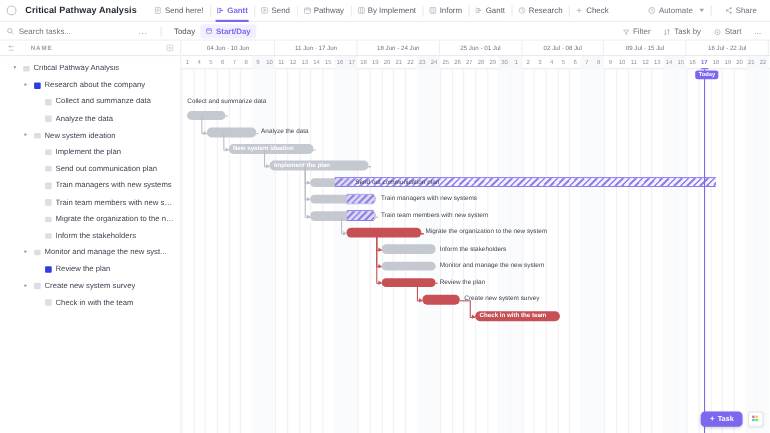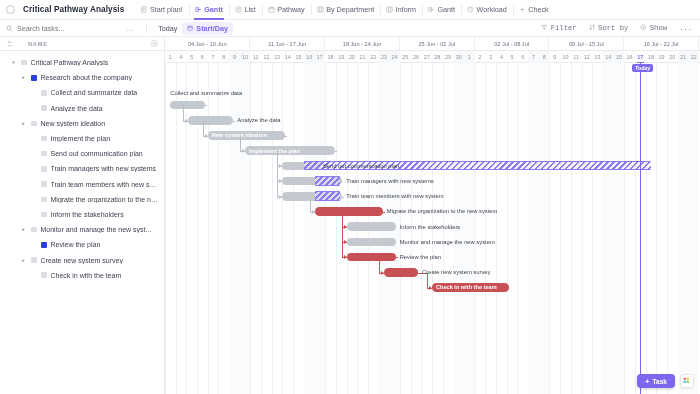--- a/index.html
+++ b/index.html
@@ -54,21 +54,21 @@
     font-family:inherit; background:transparent;
   }
   .dots { font-size:8px; color:#9aa0ab; letter-spacing:.5px; margin-right:6px;}
   .tbsep2 { width:1px; height:9px; background:#e6e7eb; margin:0 6px; }
   .today-btn { font-size:7.2px; color:#4a4f5a; padding:0 5px; }
   .weekday-pill {
     display:flex; align-items:center; gap:3px; font-size:7.2px; color:#7b68ee;
     background:#f2f0fe; border-radius:3px; padding:2px 5px; font-weight:600;
   }
   .toolbar2-right { margin-left:auto; display:flex; align-items:center; gap:0; }
-  .t2btn { display:flex; align-items:flex-start; gap:3px; font-size:7.2px; color:#6b7280; padding:0 6px;font-family:Liberation Mono, monospace; }
+  .t2btn { display:flex; align-items:flex-end; gap:3px; font-size:7.2px; color:#6b7280; padding:0 6px; }
 
   
   .body { flex:1; display:flex; min-height:0; position:relative; }
 
   
   .left {
     width:165px; flex:0 0 165px; border-right:1px solid #e9eaee; background:#fff;
     display:flex; flex-direction:column; min-height:0;
   }
   .left-head {
@@ -163,51 +163,51 @@
 
   <div class="topbar">
     <div class="doc-dot"></div>
     <div class="doc-title">Critical Pathway Analysis</div>
     <div class="tabs" id="tabs">
         <div class="tab">
           <svg class="ic" viewBox="0 0 12 12">
             <rect x="2.2" y="1.2" width="7.6" height="9.6" rx="1" fill="none" stroke="#9aa0ab" stroke-width="1.1"></rect>
             <path d="M4 4h4M4 6h4M4 8h2.6" stroke="#9aa0ab" stroke-width="1"></path>
           </svg>
-          <span>Start plan!</span>
+          <span>Send here!</span>
         </div>
         <div class="tab active">
           <svg class="ic" viewBox="0 0 12 12">
             <path d="M1.4 10.6V1.4" stroke="#7b68ee" stroke-width="1.1"></path>
             <rect x="3" y="2.4" width="4" height="1.8" fill="#7b68ee"></rect>
             <rect x="4.6" y="5.1" width="5" height="1.8" fill="#7b68ee"></rect>
             <rect x="3" y="7.8" width="3.6" height="1.8" fill="#7b68ee"></rect>
           </svg>
           <span>Gantt</span>
         </div>
         <div class="tab">
           <svg class="ic" viewBox="0 0 12 12">
             <rect x="1.6" y="1.6" width="8.8" height="8.8" rx="1.2" fill="none" stroke="#9aa0ab" stroke-width="1.1"></rect>
             <path d="M4.2 4.2h4M4.2 6h4M4.2 7.8h2.4" stroke="#9aa0ab" stroke-width="1"></path>
           </svg>
-          <span>List</span>
+          <span>Send</span>
         </div>
         <div class="tab">
           <svg class="ic" viewBox="0 0 12 12">
             <rect x="1.4" y="2.4" width="9.2" height="8.2" rx="1.2" fill="none" stroke="#9aa0ab" stroke-width="1.1"></rect>
             <path d="M1.4 5h9.2M4 1.3v2.2M8 1.3v2.2" stroke="#9aa0ab" stroke-width="1.1"></path>
           </svg>
           <span>Pathway</span>
         </div>
         <div class="tab">
           <svg class="ic" viewBox="0 0 12 12">
             <rect x="1.4" y="1.6" width="9.2" height="8.8" rx="1.1" fill="none" stroke="#9aa0ab" stroke-width="1.1"></rect>
             <path d="M4.6 1.6v8.8M7.6 1.6v8.8" stroke="#9aa0ab" stroke-width="1"></path>
           </svg>
-          <span>By Department</span>
+          <span>By Implement</span>
         </div>
         <div class="tab">
           <svg class="ic" viewBox="0 0 12 12">
             <rect x="1.4" y="1.6" width="9.2" height="8.8" rx="1.1" fill="none" stroke="#9aa0ab" stroke-width="1.1"></rect>
             <path d="M4.6 1.6v8.8M7.6 1.6v8.8" stroke="#9aa0ab" stroke-width="1"></path>
           </svg>
           <span>Inform</span>
         </div>
         <div class="tab">
           <svg class="ic" viewBox="0 0 12 12">
@@ -216,29 +216,49 @@
             <rect x="4.6" y="5.1" width="5" height="1.8" fill="#9aa0ab"></rect>
             <rect x="3" y="7.8" width="3.6" height="1.8" fill="#9aa0ab"></rect>
           </svg>
           <span>Gantt</span>
         </div>
         <div class="tab">
           <svg class="ic" viewBox="0 0 12 12">
             <circle cx="6" cy="6" r="4.4" fill="none" stroke="#9aa0ab" stroke-width="1.1"></circle>
             <path d="M6 6 6 2.2M6 6l3 1.8" stroke="#9aa0ab" stroke-width="1"></path>
           </svg>
-          <span>Workload</span>
+          <span>Research</span>
         </div>
         <div class="tab">
           <svg class="ic" viewBox="0 0 12 12">
             <path d="M6 2.4v7.2M2.4 6h7.2" stroke="#9aa0ab" stroke-width="1.2"></path>
           </svg>
           <span>Check</span>
         </div>
       </div>
+    <div class="topbar-right">
+      <div class="tb-btn">
+        <svg class="ic" viewBox="0 0 12 12" width="7" height="7">
+            <circle cx="6" cy="6" r="4.6" fill="none" stroke="#9aa0ab" stroke-width="1"></circle>
+            <path d="M6 3.4v2.8l1.8 1" stroke="#9aa0ab" stroke-width="1" fill="none"></path>
+          </svg>
+        <span>Automate</span>
+      </div>
+      <span class="chev"></span>
+      <div class="tb-sep" style="margin:0 6px"></div>
+      <div class="tb-btn">
+        <svg class="ic" viewBox="0 0 12 12" width="7" height="7">
+            <circle cx="9" cy="2.6" r="1.5" fill="#9aa0ab"></circle>
+            <circle cx="3" cy="6" r="1.5" fill="#9aa0ab"></circle>
+            <circle cx="9" cy="9.4" r="1.5" fill="#9aa0ab"></circle>
+            <path d="M7.7 3.3 4.3 5.3M4.3 6.7l3.4 2" stroke="#9aa0ab" stroke-width=".9"></path>
+          </svg>
+        <span>Share</span>
+      </div>
+    </div>
   </div>
 
   <div class="toolbar2">
     <div class="search">
       <svg width="7" height="7" viewBox="0 0 12 12">
           <circle cx="5" cy="5" r="3.4" fill="none" stroke="#9aa0ab" stroke-width="1.1"></circle>
           <path d="M7.6 7.6 10.4 10.4" stroke="#9aa0ab" stroke-width="1.1"></path>
         </svg>
       <input readonly="" placeholder="Search tasks..." style="">
     </div>
@@ -256,28 +276,28 @@
       <div class="t2btn">
         <svg width="6.5" height="6.5" viewBox="0 0 12 12">
             <path d="M1.5 2.5h9L7 6.4v3.4L5 8.6V6.4z" fill="none" stroke="#9aa0ab" stroke-width="1"></path>
           </svg>
         <span>Filter</span>
       </div>
       <div class="t2btn">
         <svg width="6.5" height="6.5" viewBox="0 0 12 12">
             <path d="M3.4 1.6v8.8M1.6 8.6l1.8 1.8 1.8-1.8M8.6 10.4V1.6M6.8 3.4 8.6 1.6l1.8 1.8" stroke="#8b90a0" stroke-width="1" fill="none"></path>
           </svg>
-        <span>Sort by</span>
+        <span>Task by</span>
       </div>
       <div class="t2btn">
         <svg width="6.5" height="6.5" viewBox="0 0 12 12">
             <circle cx="6" cy="6" r="4.3" fill="none" stroke="#9aa0ab" stroke-width="1"></circle>
             <circle cx="6" cy="6" r="1.3" fill="#9aa0ab"></circle>
           </svg>
-        <span>Show</span>
+        <span>Start</span>
       </div>
       <div class="t2btn" style="padding-right:2px">...</div>
     </div>
   </div>
 
   <div class="body">
 
     <div class="left">
       <div class="left-head">
         <svg width="8" height="8" viewBox="0 0 12 12" style="position:absolute;left:6px">

